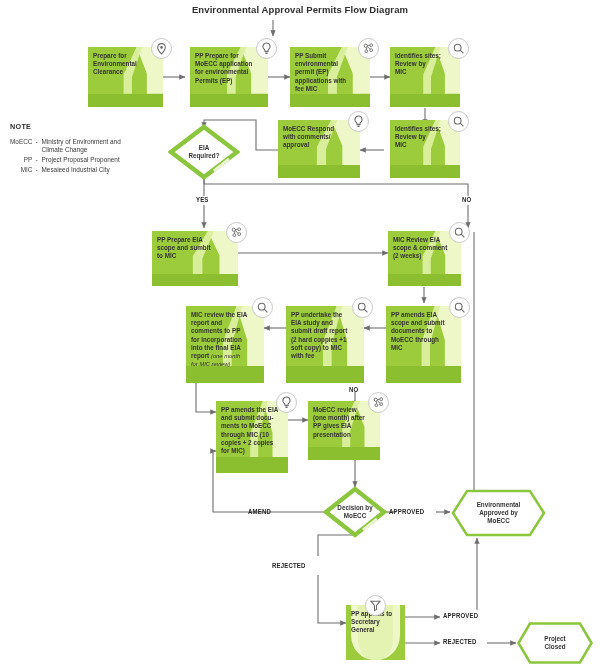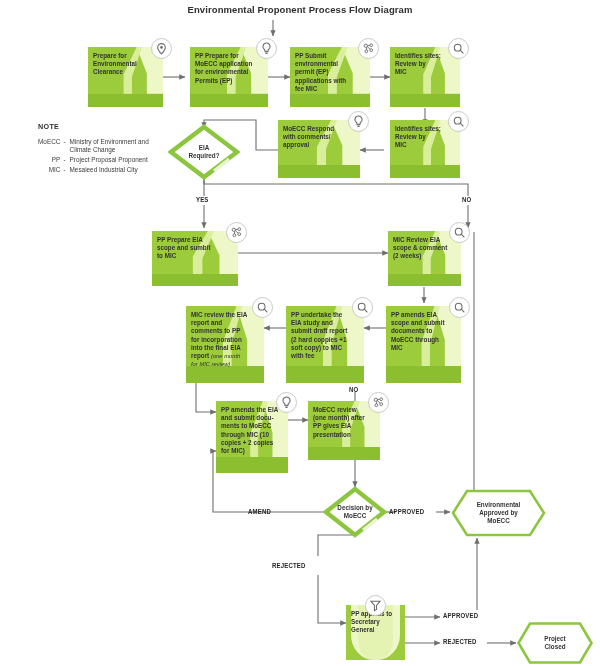--- a/index.html
+++ b/index.html
@@ -77,33 +77,33 @@
   }
 
   
   .elabel{
     position:absolute;font-size:7px;font-weight:bold;color:#262626;
     letter-spacing:.2px;font-family:"Liberation Sans","DejaVu Sans",sans-serif;
     transform:scaleX(.86);transform-origin:left center;white-space:nowrap;
   }
 
   
-  .note{position:absolute;left:10px;top:122px;width:175px;margin-left:28px;}
+  .note{position:absolute;left:10px;top:122px;width:175px;}
   .note .hdr{font-size:7.2px;font-weight:bold;color:#2f2f2f;letter-spacing:.3px;}
   .note table{border-collapse:collapse;margin-top:7px;font-size:6.4px;color:#3b3b3b;}
   .note td{vertical-align:top;padding:0 0 1.5px 0;line-height:8.4px;}
   .note td.k{text-align:right;padding-right:3px;white-space:nowrap;}
   .note td.d{padding-right:4px;}
 </style>
 </head>
 <body>
 
 <div id="canvas">
 
-  <div class="title">Environmental Proponent Process Flow Diagram</div>
+  <div class="title">Environmental Approval Permits Flow Diagram</div>
 
   <svg class="wires" viewBox="0 0 600 666">
     <defs>
       <marker id="ah" markerWidth="6" markerHeight="6" refX="5.2" refY="3" orient="auto">
         <path d="M0,0.6 L5.4,3 L0,5.4 z" fill="#6e6e6e"></path>
       </marker>
     </defs>
     <g stroke="#6e6e6e" stroke-width="1.1" fill="none">
 
       <path d="M273,20 L273,36" marker-end="url(#ah)"></path>

